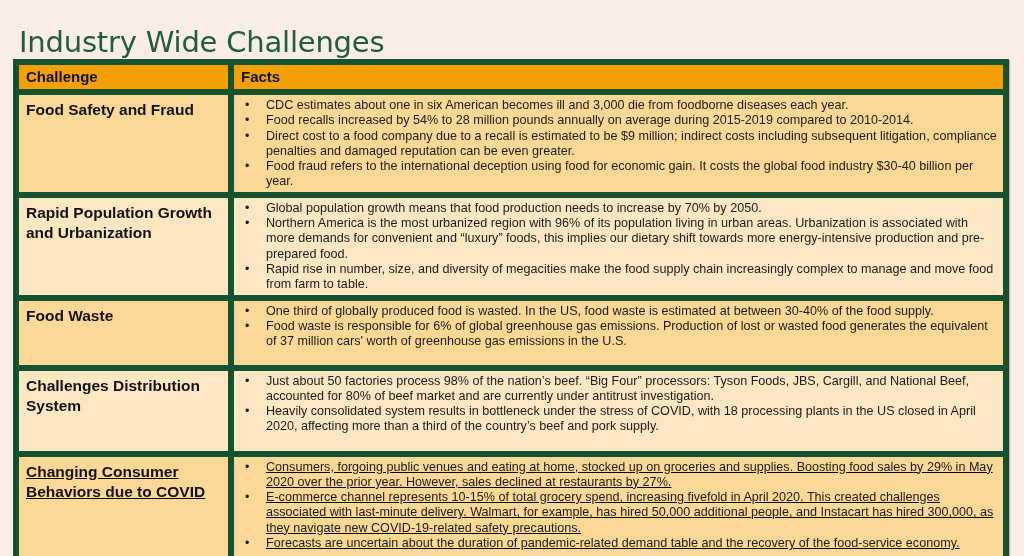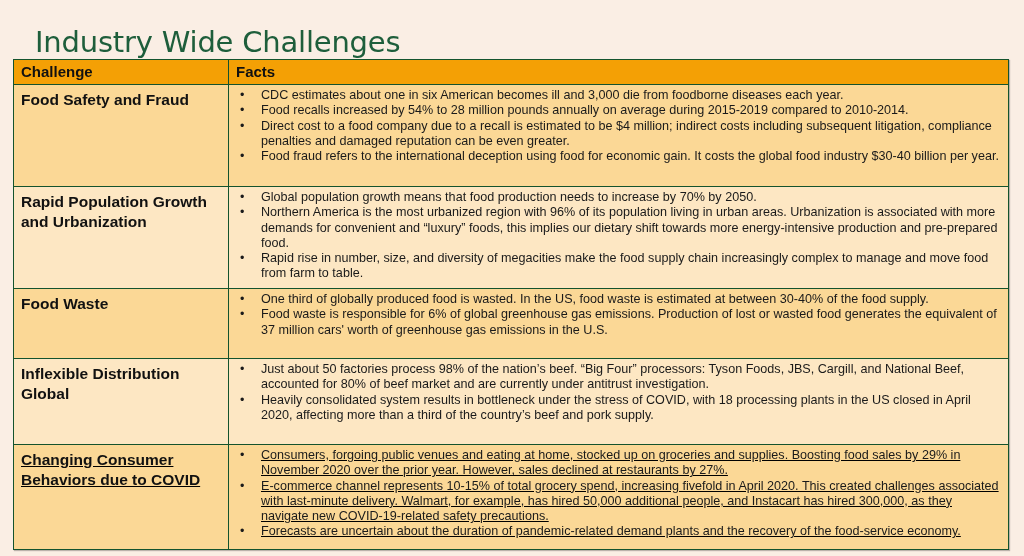--- a/index.html
+++ b/index.html
@@ -7,31 +7,30 @@
     width:1024px; height:556px; overflow:hidden;
     background:#faeee4;
     font-family:"Liberation Sans", sans-serif;
     position:relative;
   }
   .title {
     position:absolute; left:19px; top:6px;
     font-size:29px; color:#1e5e3b; font-weight:normal;
     letter-spacing:-0.2px;
     font-family:"DejaVu Sans", sans-serif;
-    margin-left:16px;
   }
   table.grid {
     position:absolute; left:13px; top:59px;
     width:996px;
     border-collapse:collapse;
     table-layout:fixed;
     box-shadow:1px 1px 1px rgba(0,0,0,0.25);
   }
   table.grid th, table.grid td {
-    border:1px solid #14532d;
+    border:6px solid #14532d;
     vertical-align:top;
     text-align:left;
   }
   table.grid th {
     background:#f59e0b;
     background:#f4a005;
     font-weight:bold; font-size:15px; color:#111;
     padding:3px 7px 3px 7px;
     height:18px;
   }
@@ -69,21 +68,21 @@
     </tr>
   </thead>
   <tbody>
 
     <tr class="dark" style="height:102px;">
       <td class="challenge">Food Safety and Fraud</td>
       <td class="facts">
         <ul class="bullets">
           <li><span class="dot">•</span><span>CDC estimates about one in six American becomes ill and 3,000 die from foodborne diseases each year.</span></li>
           <li><span class="dot">•</span><span>Food recalls increased by 54% to 28 million pounds annually on average during 2015-2019 compared to 2010-2014.</span></li>
-          <li><span class="dot">•</span><span>Direct cost to a food company due to a recall is estimated to be $4 million; indirect costs including subsequent litigation, compliance penalties and damaged reputation can be even greater.</span></li>
+          <li><span class="dot">•</span><span>Direct cost to a food company due to a recall is estimated to be $9 million; indirect costs including subsequent litigation, compliance penalties and damaged reputation can be even greater.</span></li>
           <li><span class="dot">•</span><span>Food fraud refers to the international deception using food for economic gain. It costs the global food industry $30-40 billion per year.</span></li>
         </ul>
       </td>
     </tr>
 
     <tr class="light" style="height:102px;">
       <td class="challenge">Rapid Population Growth and Urbanization</td>
       <td class="facts">
         <ul class="bullets">
           <li><span class="dot">•</span><span>Global population growth means that food production needs to increase by 70% by 2050.</span></li>
@@ -97,33 +96,33 @@
       <td class="challenge">Food Waste</td>
       <td class="facts">
         <ul class="bullets">
           <li><span class="dot">•</span><span>One third of globally produced food is wasted. In the US, food waste is estimated at between 30-40% of the food supply.</span></li>
           <li><span class="dot">•</span><span>Food waste is responsible for 6% of global greenhouse gas emissions. Production of lost or wasted food generates the equivalent of 37 million cars' worth of greenhouse gas emissions in the U.S.</span></li>
         </ul>
       </td>
     </tr>
 
     <tr class="light" style="height:86px;">
-      <td class="challenge">Inflexible Distribution Global</td>
+      <td class="challenge">Challenges Distribution System</td>
       <td class="facts">
         <ul class="bullets">
           <li><span class="dot">•</span><span>Just about 50 factories process 98% of the nation’s beef. “Big Four” processors:  Tyson Foods, JBS, Cargill, and National Beef, accounted for 80% of beef market and are currently under antitrust investigation.</span></li>
           <li><span class="dot">•</span><span>Heavily consolidated system results in bottleneck under the stress of COVID, with 18 processing plants in the US closed in April 2020, affecting more than a third of the country’s beef and pork supply.</span></li>
         </ul>
       </td>
     </tr>
 
     <tr class="dark" style="height:105px;text-decoration:underline;">
       <td class="challenge">Changing Consumer Behaviors due to COVID</td>
       <td class="facts">
         <ul class="bullets">
-          <li><span class="dot">•</span><span>Consumers, forgoing public venues and eating at home, stocked up on groceries and supplies. Boosting food sales by 29% in November 2020 over the prior year. However, sales declined at restaurants by 27%.</span></li>
+          <li><span class="dot">•</span><span>Consumers, forgoing public venues and eating at home, stocked up on groceries and supplies. Boosting food sales by 29% in May 2020 over the prior year. However, sales declined at restaurants by 27%.</span></li>
           <li><span class="dot">•</span><span>E-commerce channel represents 10-15% of total grocery spend, increasing fivefold in April 2020. This created challenges associated with last-minute delivery. Walmart, for example, has hired 50,000 additional people, and Instacart has hired 300,000, as they navigate new COVID-19-related safety precautions.</span></li>
-          <li><span class="dot">•</span><span>Forecasts are uncertain about the duration of pandemic-related demand plants and the recovery of the food-service economy.</span></li>
+          <li><span class="dot">•</span><span>Forecasts are uncertain about the duration of pandemic-related demand table and the recovery of the food-service economy.</span></li>
         </ul>
       </td>
     </tr>
   </tbody>
 </table>
 
 </body></html>

